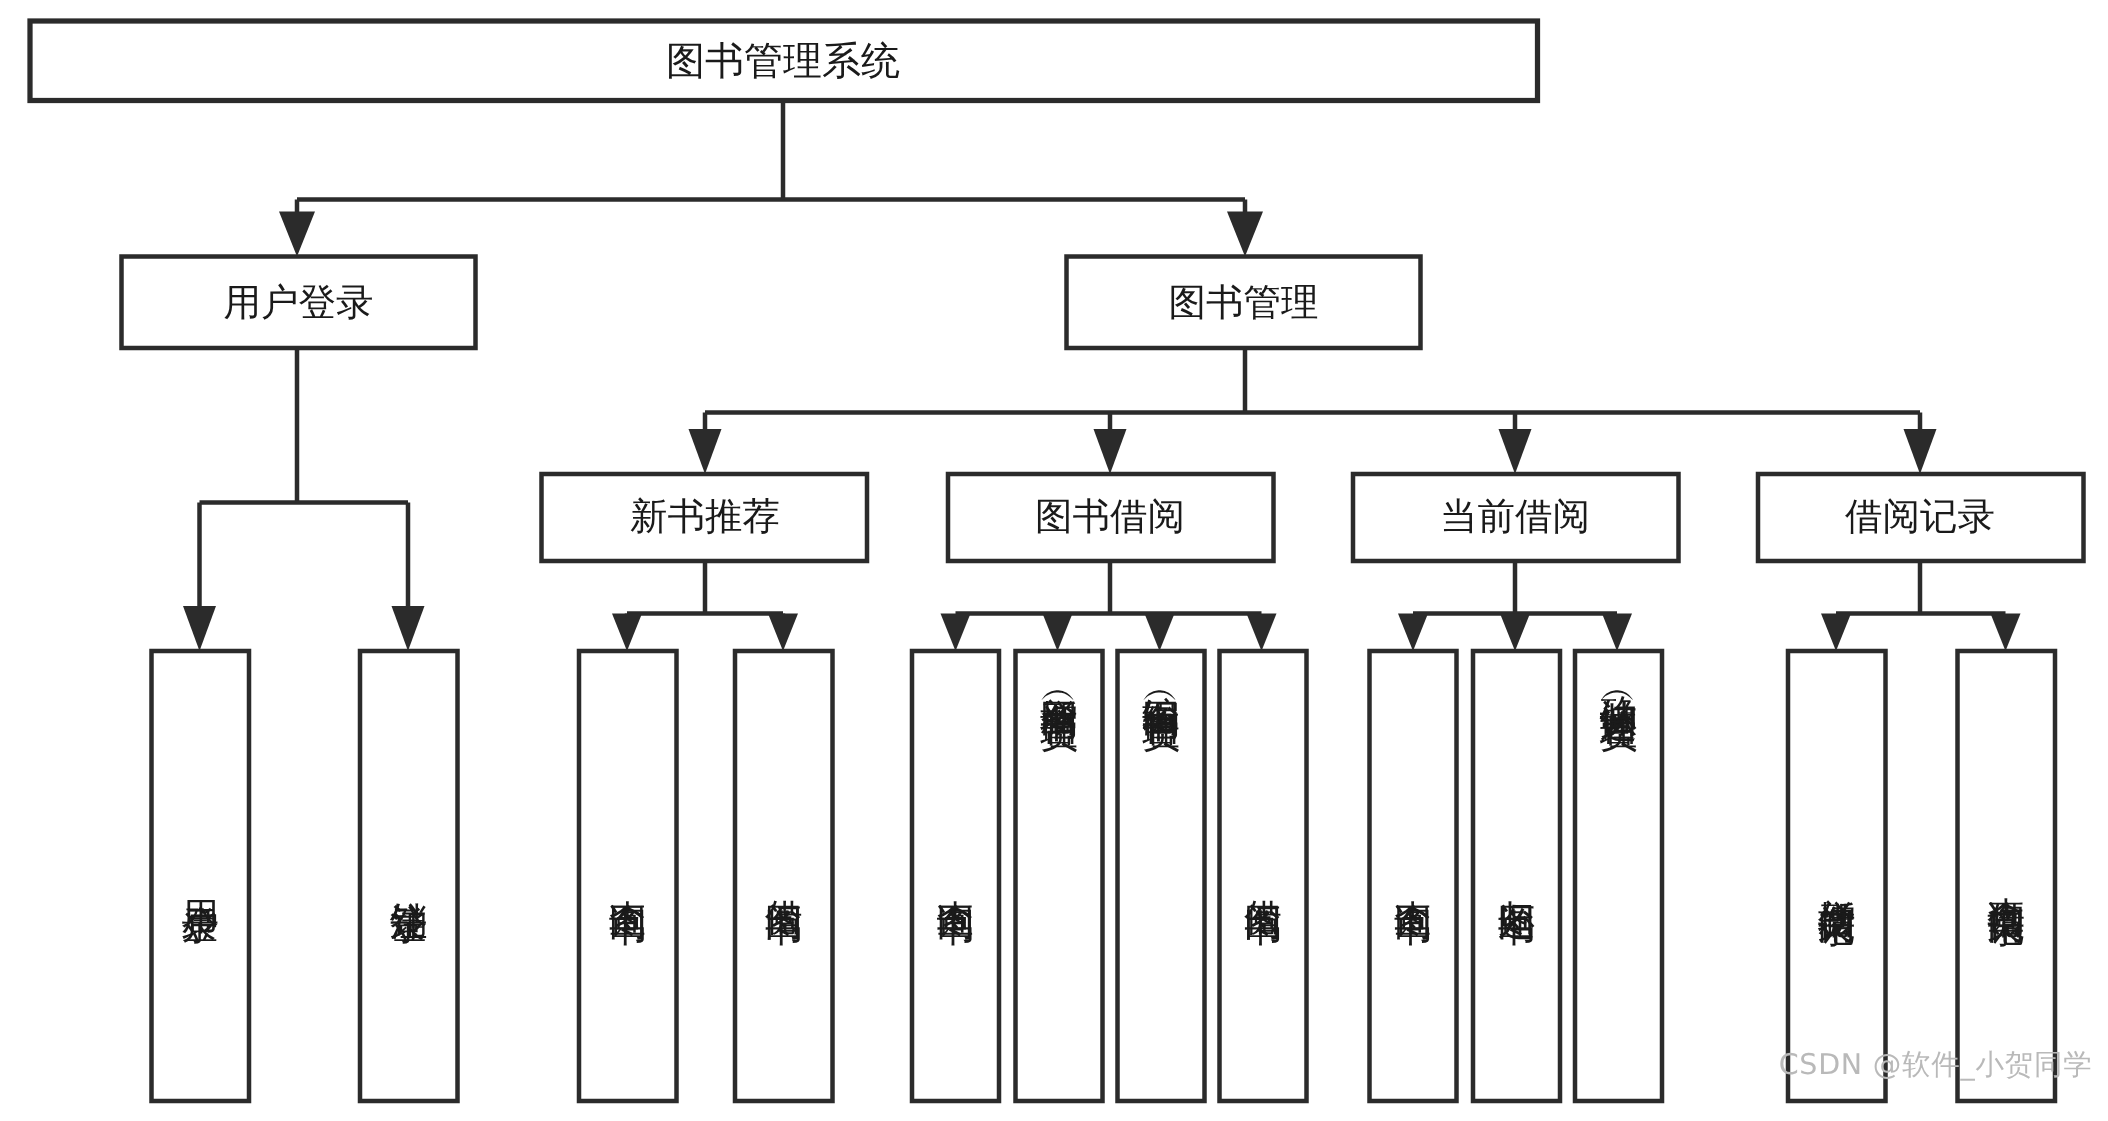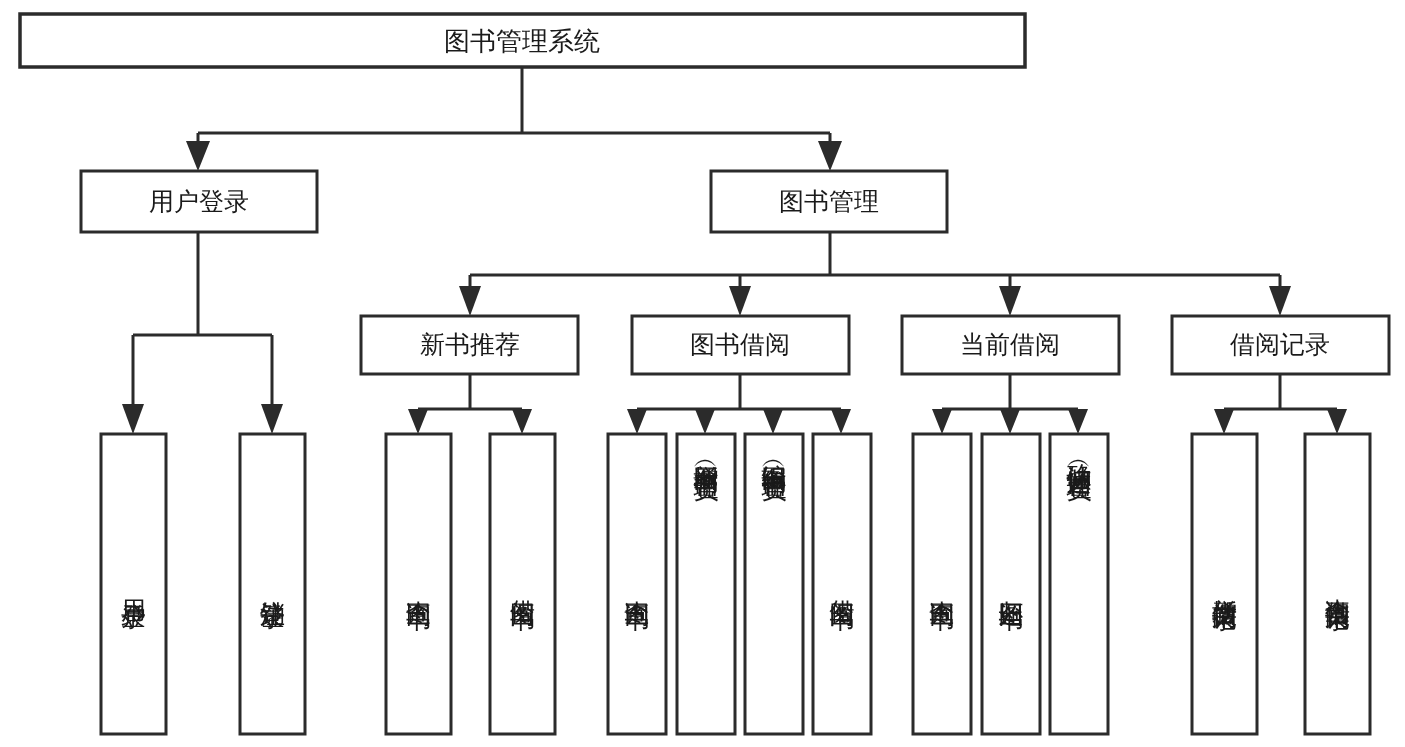--- a/index.html
+++ b/index.html
@@ -246,13 +246,14 @@
     <span class="leaf-label" style="padding-top:10px;">确认归还（管理员）</span>
   </div>
 
   <div class="leaf-label-wrap" style="left:1192px; top:434px; width:65px; height:300px;">
     <span class="leaf-label">新增借阅记录</span>
   </div>
   <div class="leaf-label-wrap" style="left:1305px; top:434px; width:65px; height:300px;">
     <span class="leaf-label">查询借阅记录</span>
   </div>
 
+  <div id="watermark">CSDN @软件_小贺同学</div>
 </div>
 
 </body></html>

